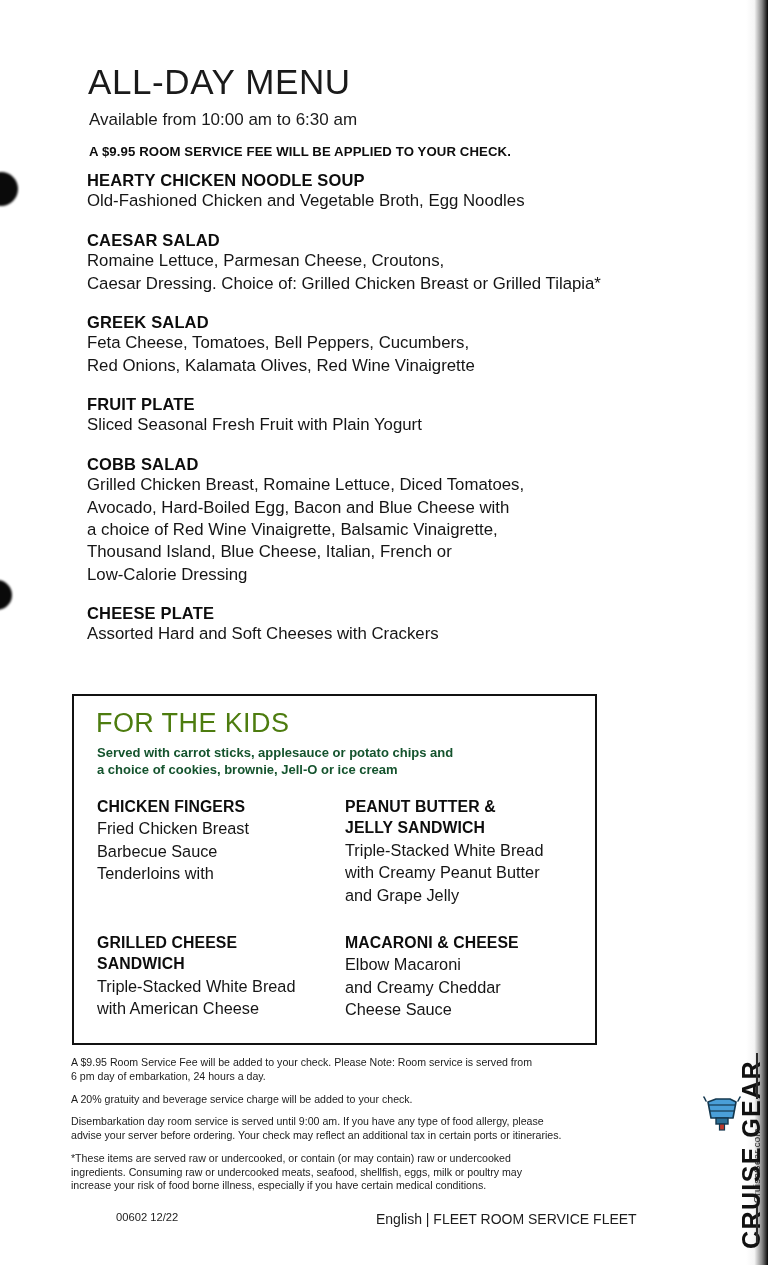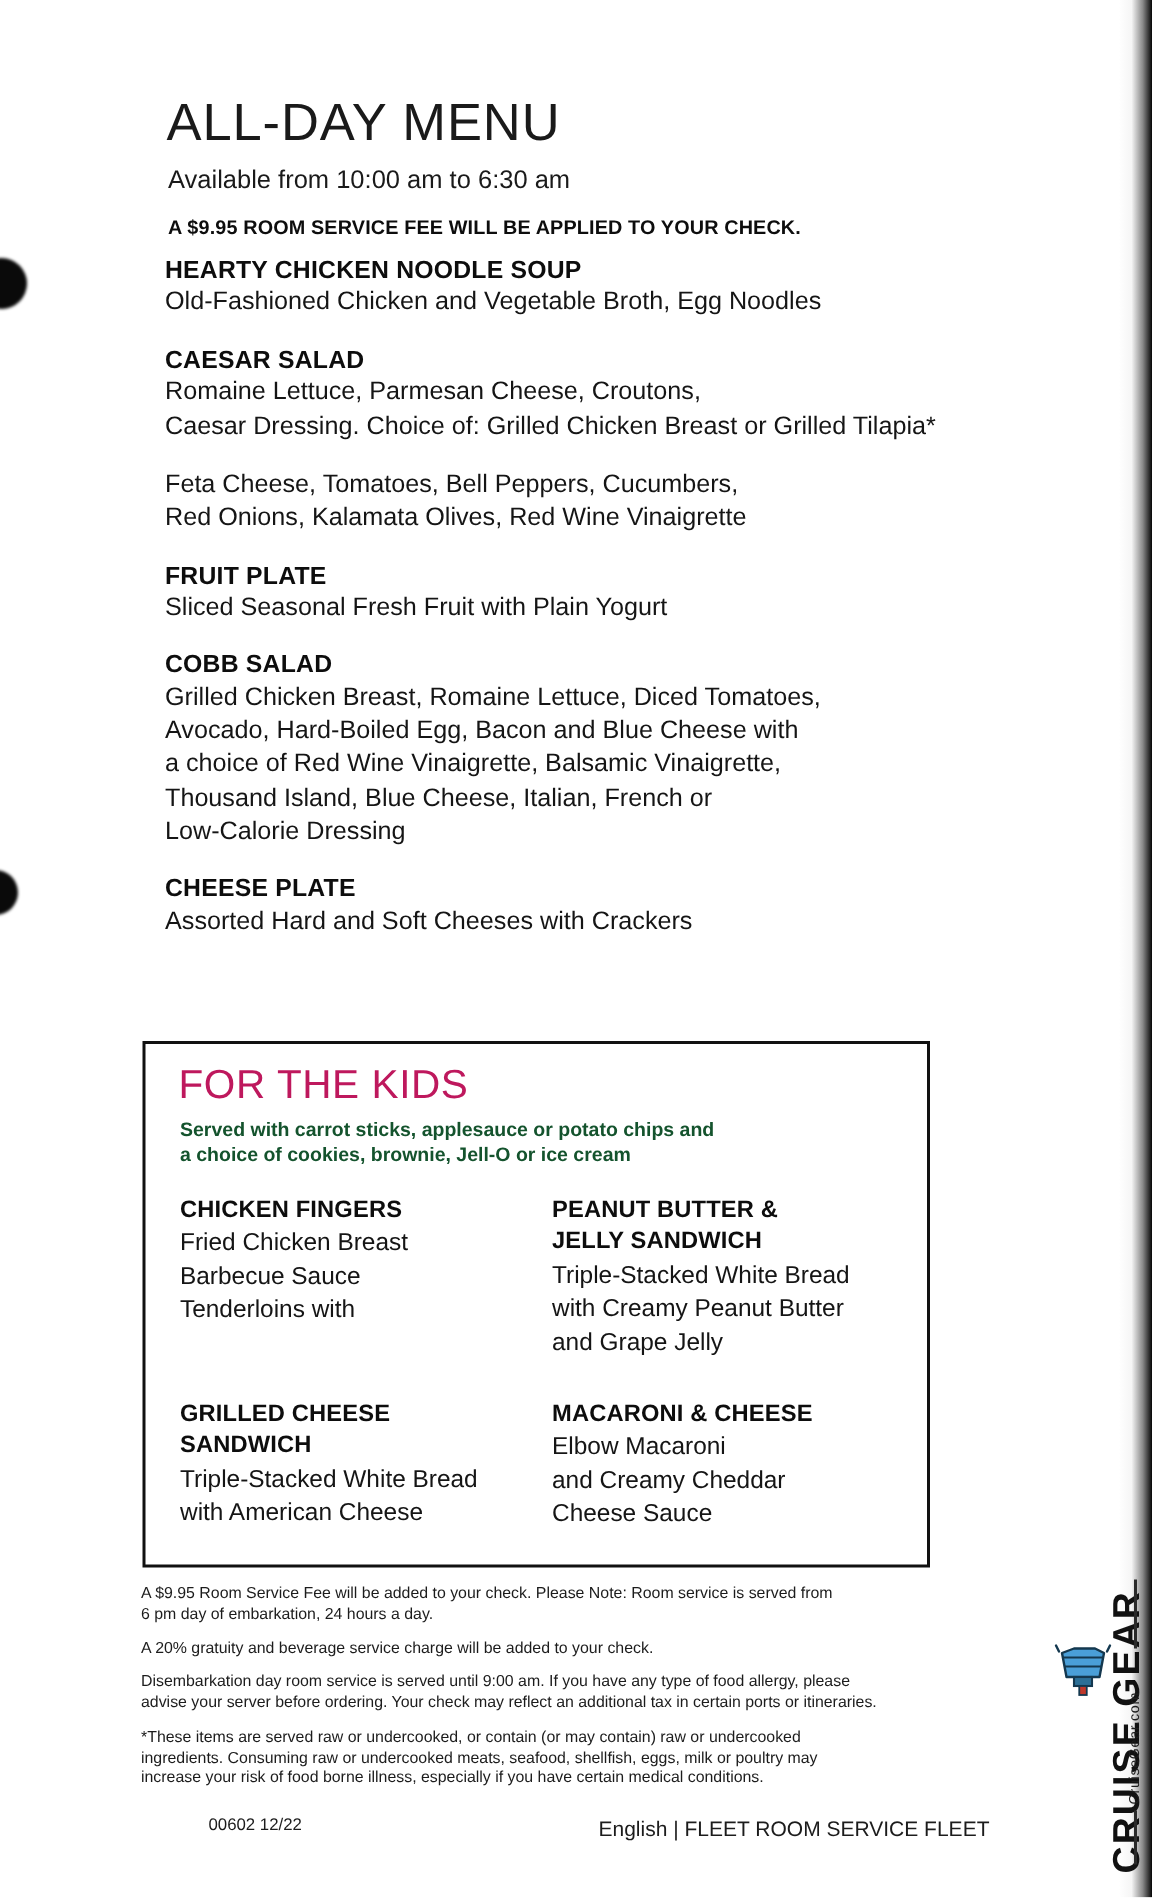--- a/index.html
+++ b/index.html
@@ -38,21 +38,20 @@
     height: 1265px;
     background: linear-gradient(to right, rgba(255,255,255,0) 0%, rgba(160,160,160,0.10) 38%, rgba(40,40,40,0.55) 72%, #050505 100%);
   }
 
   .content {
     position: absolute;
     left: 0;
     top: 0;
     width: 700px;
     height: 886px;
-    margin-left: 23px;
   }
 
   
   .menu-title {
     position: absolute;
     left: 88px;
     top: 62px;
     font-size: 35px;
     font-weight: 300;
     letter-spacing: 0.6px;
@@ -112,21 +111,21 @@
     border: 2.2px solid #111111;
     box-sizing: border-box;
   }
   .kids-title {
     position: absolute;
     left: 22px;
     top: 12px;
     font-size: 27px;
     font-weight: 300;
     letter-spacing: 0.4px;
-    color: #be185d;
+    color: #4d7c0f;
     white-space: nowrap;
   }
   .kids-sub {
     position: absolute;
     left: 23px;
     top: 48px;
     width: 500px;
   }
   .kids-sub-line {
     font-size: 13px;
@@ -263,20 +262,21 @@
         <div class="item">
           <div class="item-name">HEARTY CHICKEN NOODLE SOUP</div>
           <div class="item-desc-line">Old-Fashioned Chicken and Vegetable Broth, Egg Noodles</div>
         </div>
         <div class="item">
           <div class="item-name">CAESAR SALAD</div>
           <div class="item-desc-line">Romaine Lettuce, Parmesan Cheese, Croutons,</div>
           <div class="item-desc-line">Caesar Dressing. Choice of: Grilled Chicken Breast or Grilled Tilapia*</div>
         </div>
         <div class="item">
+          <div class="item-name">GREEK SALAD</div>
           <div class="item-desc-line">Feta Cheese, Tomatoes, Bell Peppers, Cucumbers,</div>
           <div class="item-desc-line">Red Onions, Kalamata Olives, Red Wine Vinaigrette</div>
         </div>
         <div class="item">
           <div class="item-name">FRUIT PLATE</div>
           <div class="item-desc-line">Sliced Seasonal Fresh Fruit with Plain Yogurt</div>
         </div>
         <div class="item">
           <div class="item-name">COBB SALAD</div>
           <div class="item-desc-line">Grilled Chicken Breast, Romaine Lettuce, Diced Tomatoes,</div>

